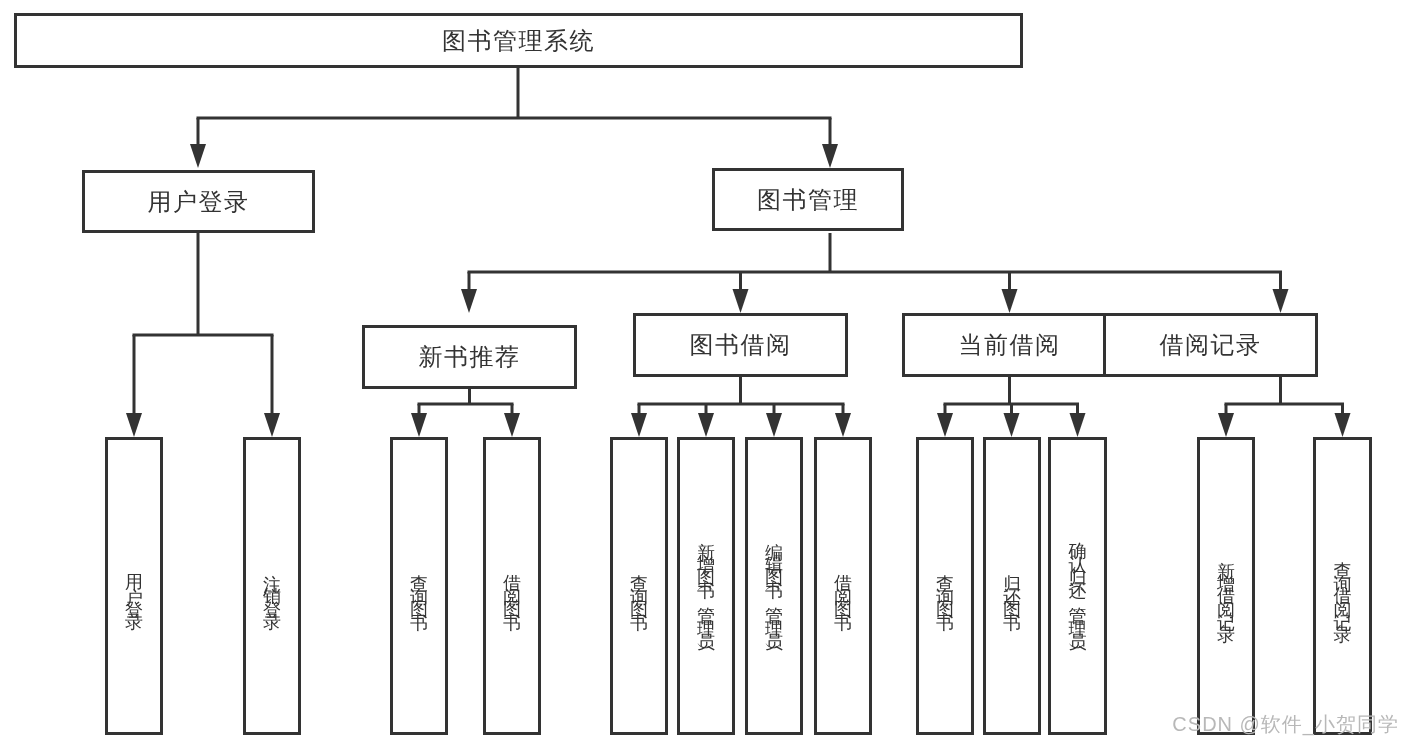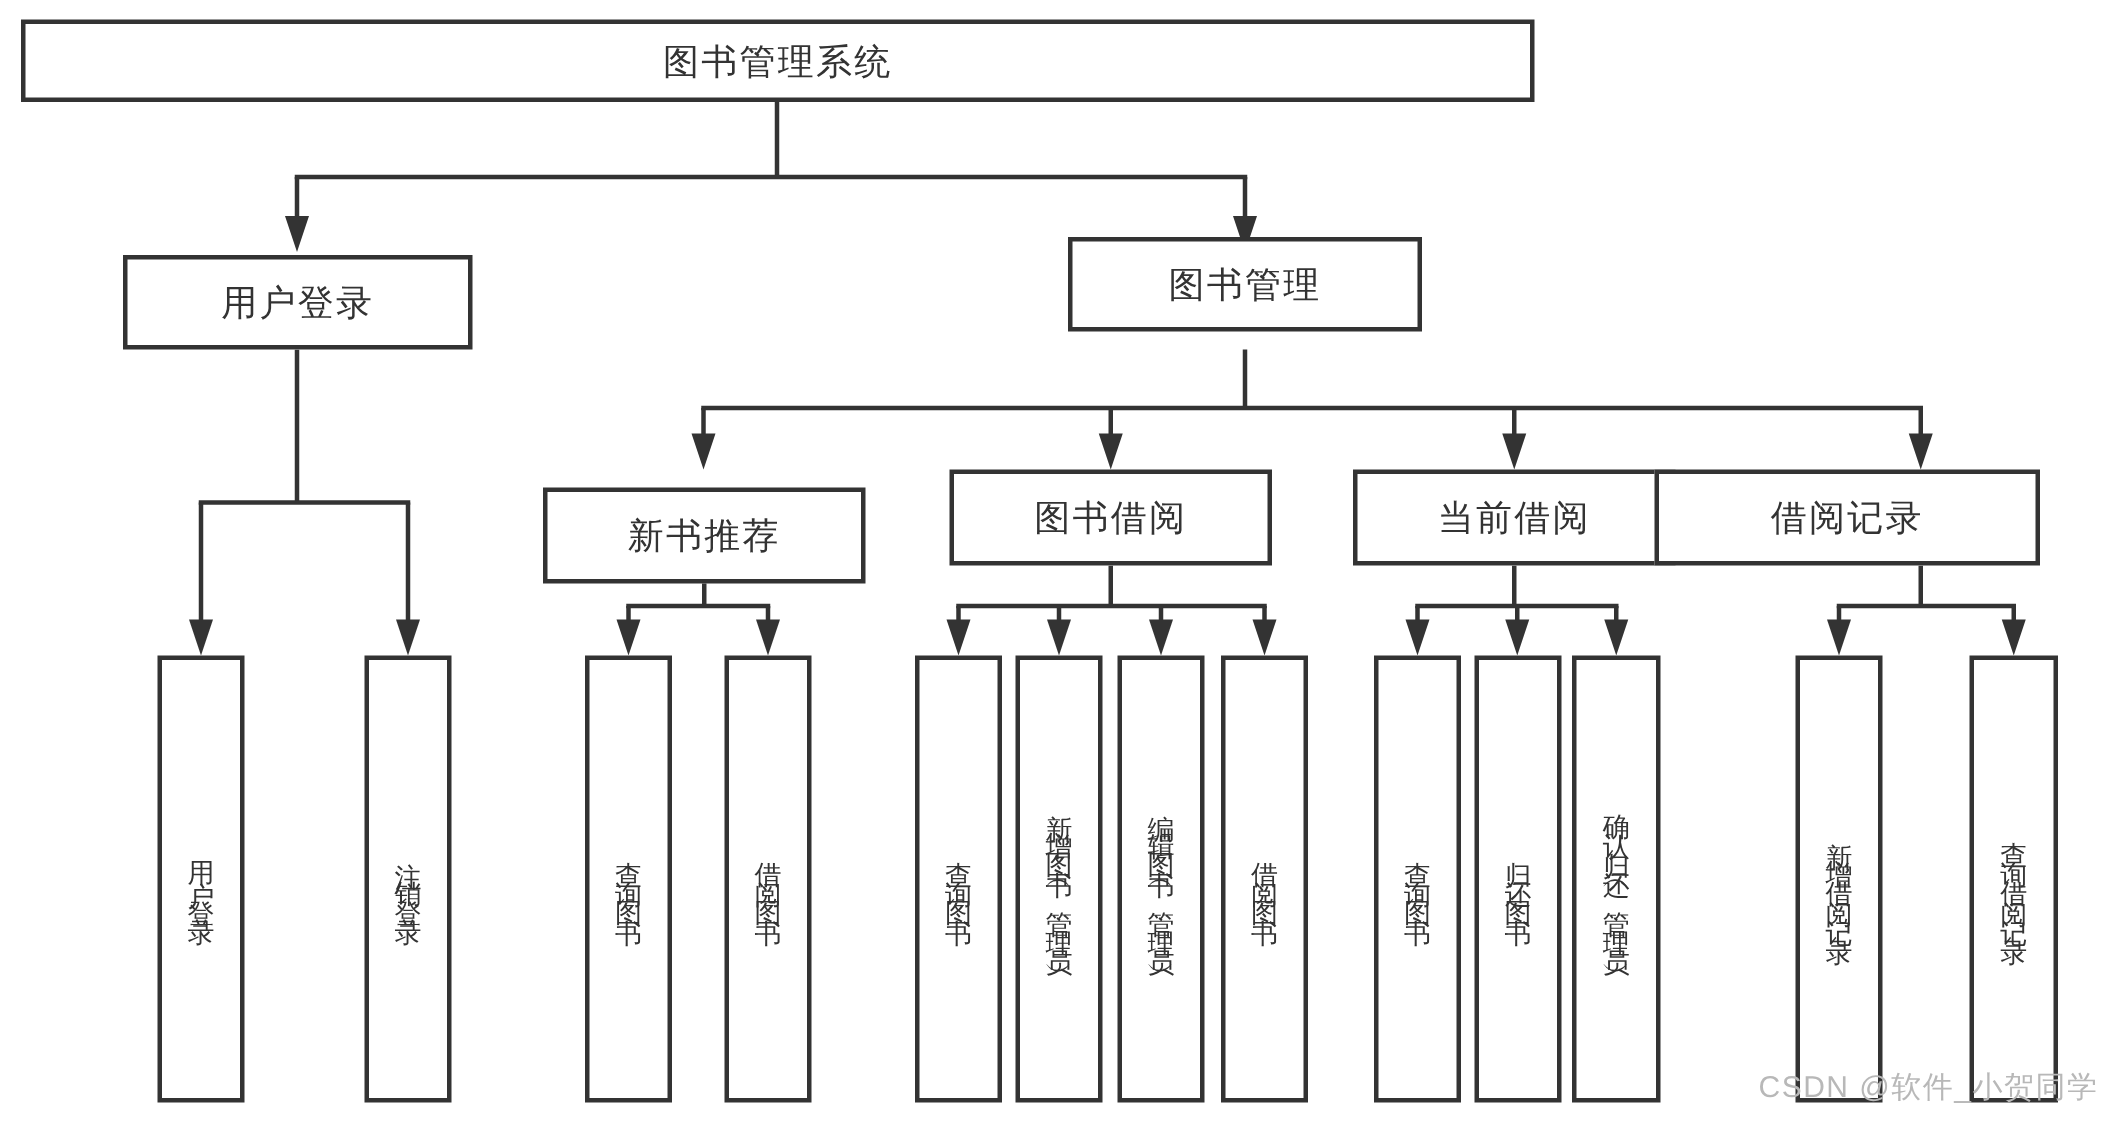--- a/index.html
+++ b/index.html
@@ -113,34 +113,34 @@
     </g>
   </svg>
 
   <div class="node hnode" style="left:14px;top:13px;width:1009px;height:55px;">
     <span>图书管理系统</span>
   </div>
 
   <div class="node hnode" style="left:82px;top:170px;width:233px;height:63px;">
     <span>用户登录</span>
   </div>
-  <div class="node hnode" style="left:712px;top:158px;width:236px;height:63px;">
+  <div class="node hnode" style="left:712px;top:168px;width:192px;height:63px;">
     <span>图书管理</span>
   </div>
 
   <div class="node hnode" style="left:362px;top:313px;width:215px;height:64px;margin-top:12px;">
     <span>新书推荐</span>
   </div>
   <div class="node hnode" style="left:902px;top:313px;width:215px;height:64px;">
     <span>当前借阅</span>
   </div>
   <div class="node hnode" style="left:633px;top:313px;width:215px;height:64px;">
     <span>图书借阅</span>
   </div>
-  <div class="node hnode" style="left:1103px;top:313px;width:257px;height:64px;">
+  <div class="node hnode" style="left:1103px;top:313px;width:215px;height:64px;">
     <span>借阅记录</span>
   </div>
 
   <div class="node leaf" style="left:105px;top:437px;width:58px;height:298px;">
     <span class="vtext">用户登录</span>
   </div>
   <div class="node leaf" style="left:243px;top:437px;width:58px;height:298px;">
     <span class="vtext">注销登录</span>
   </div>
 

